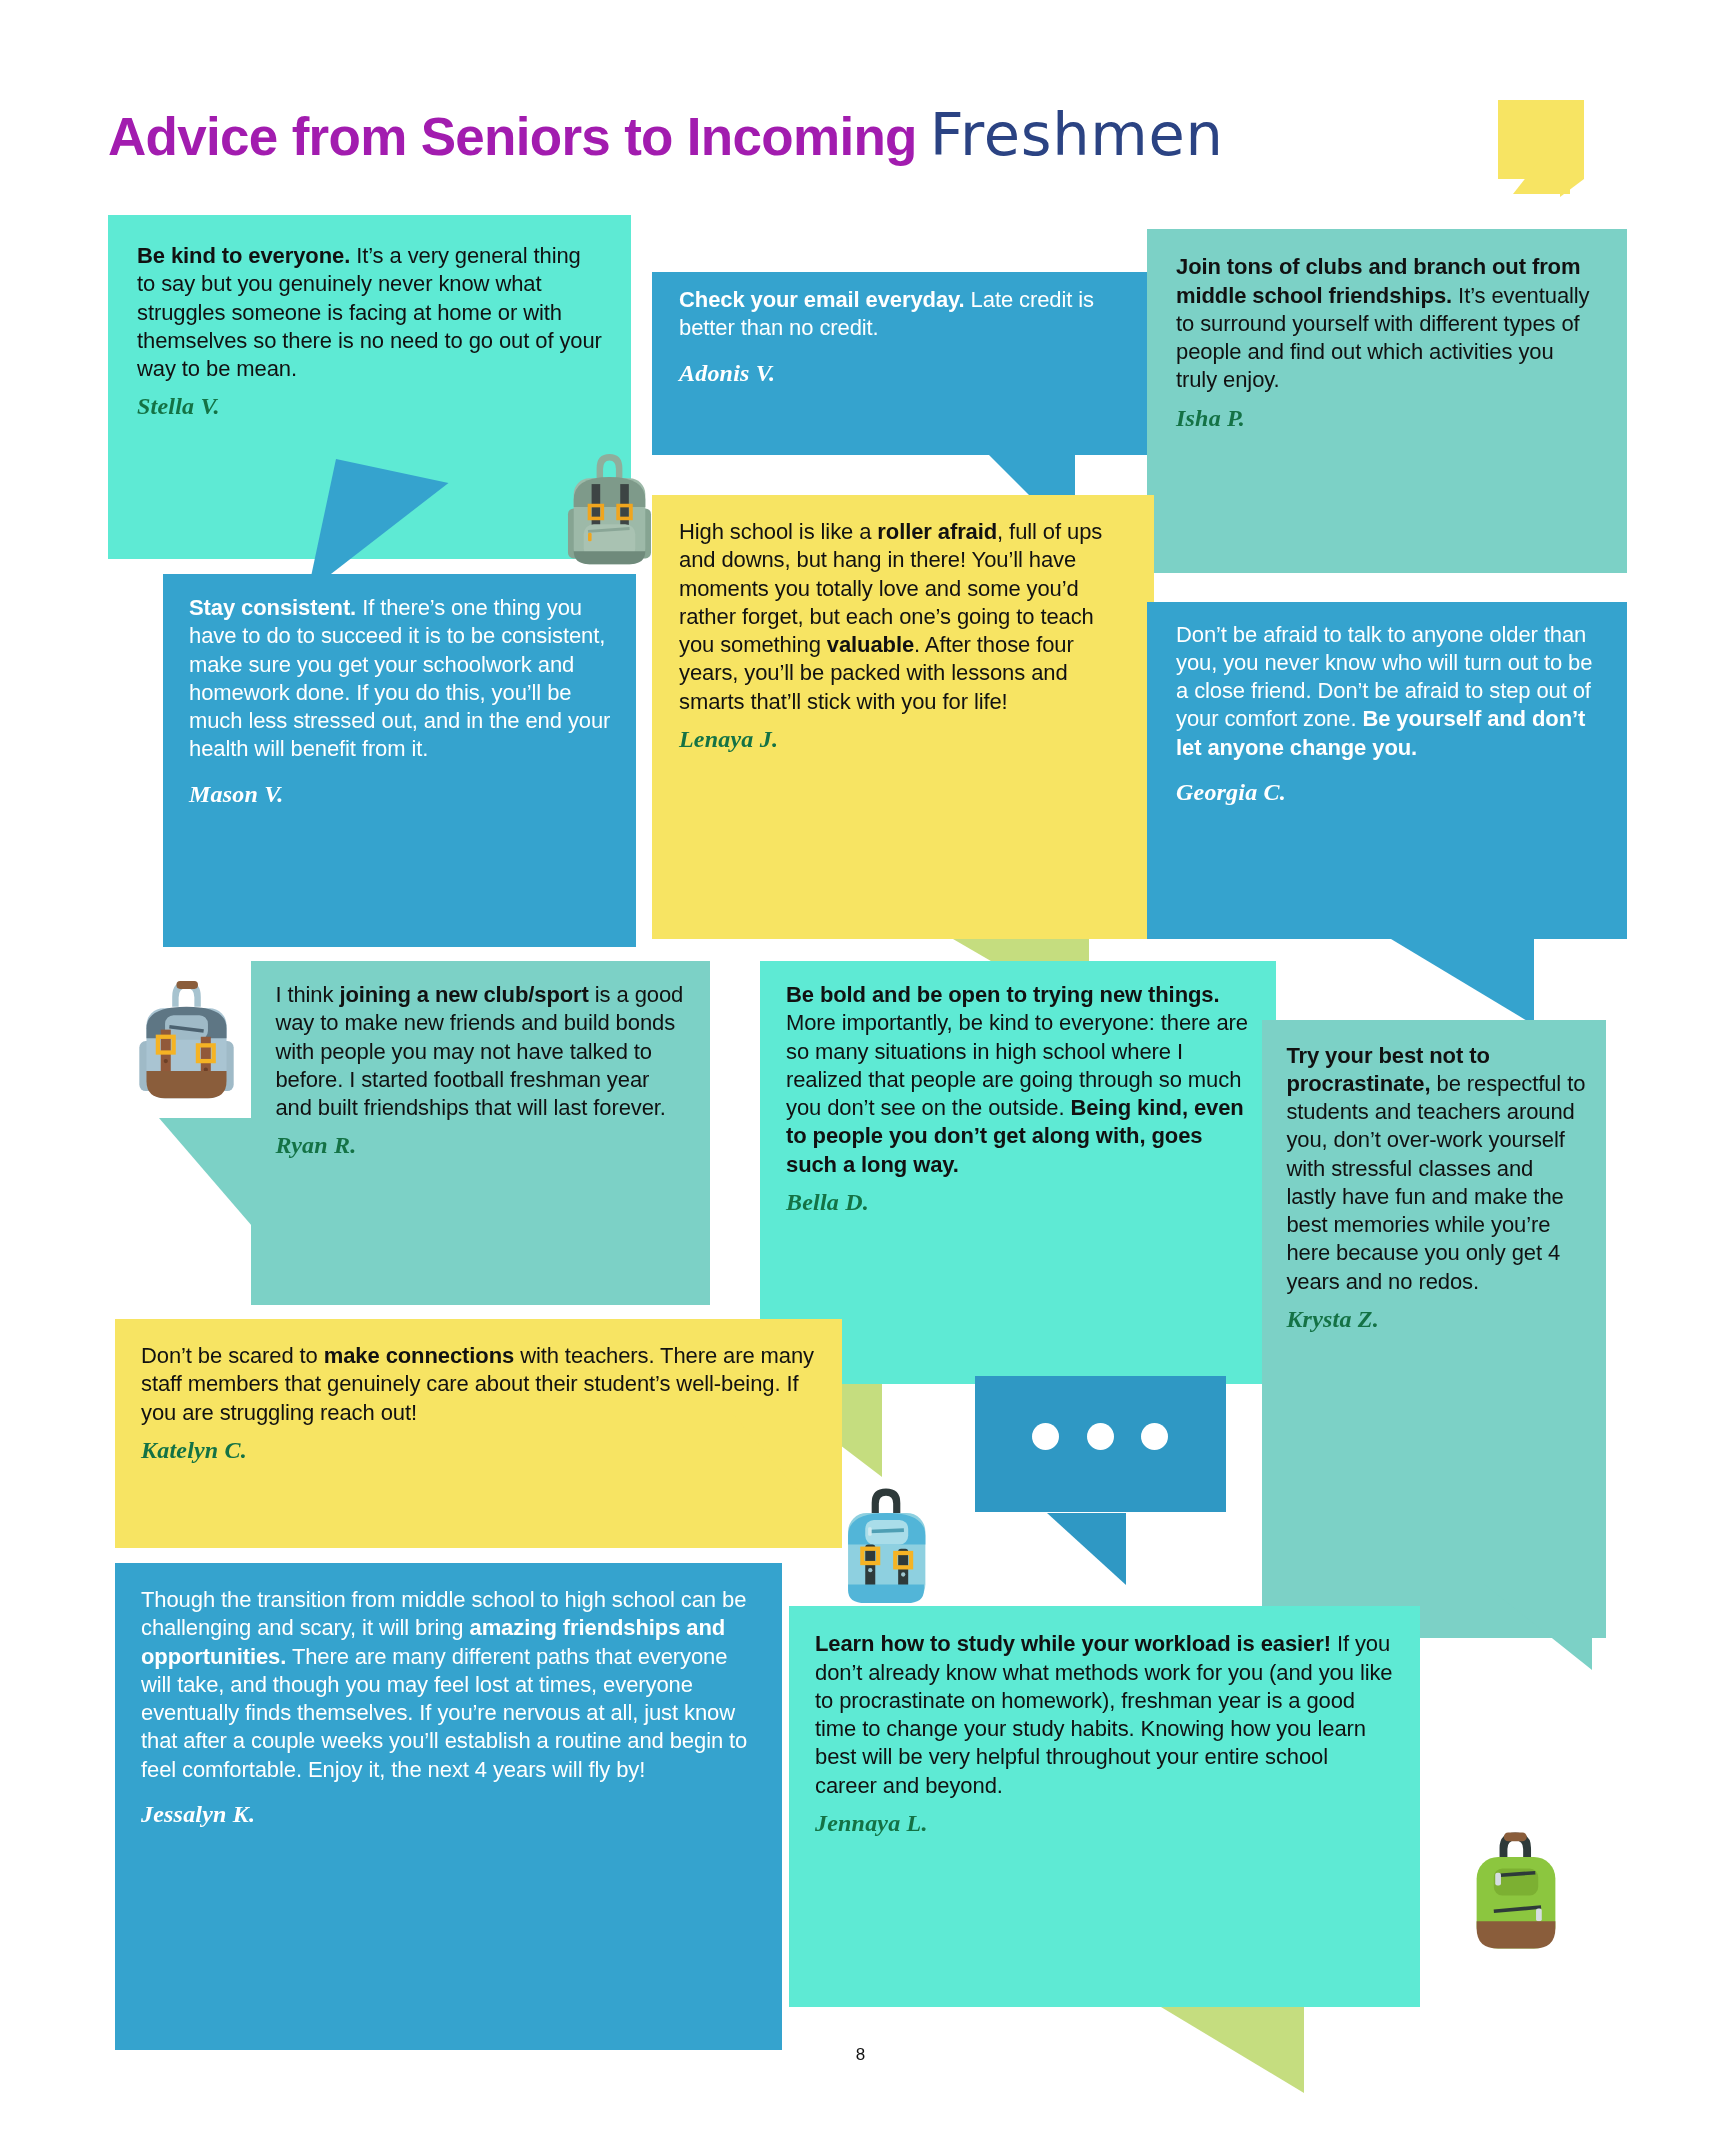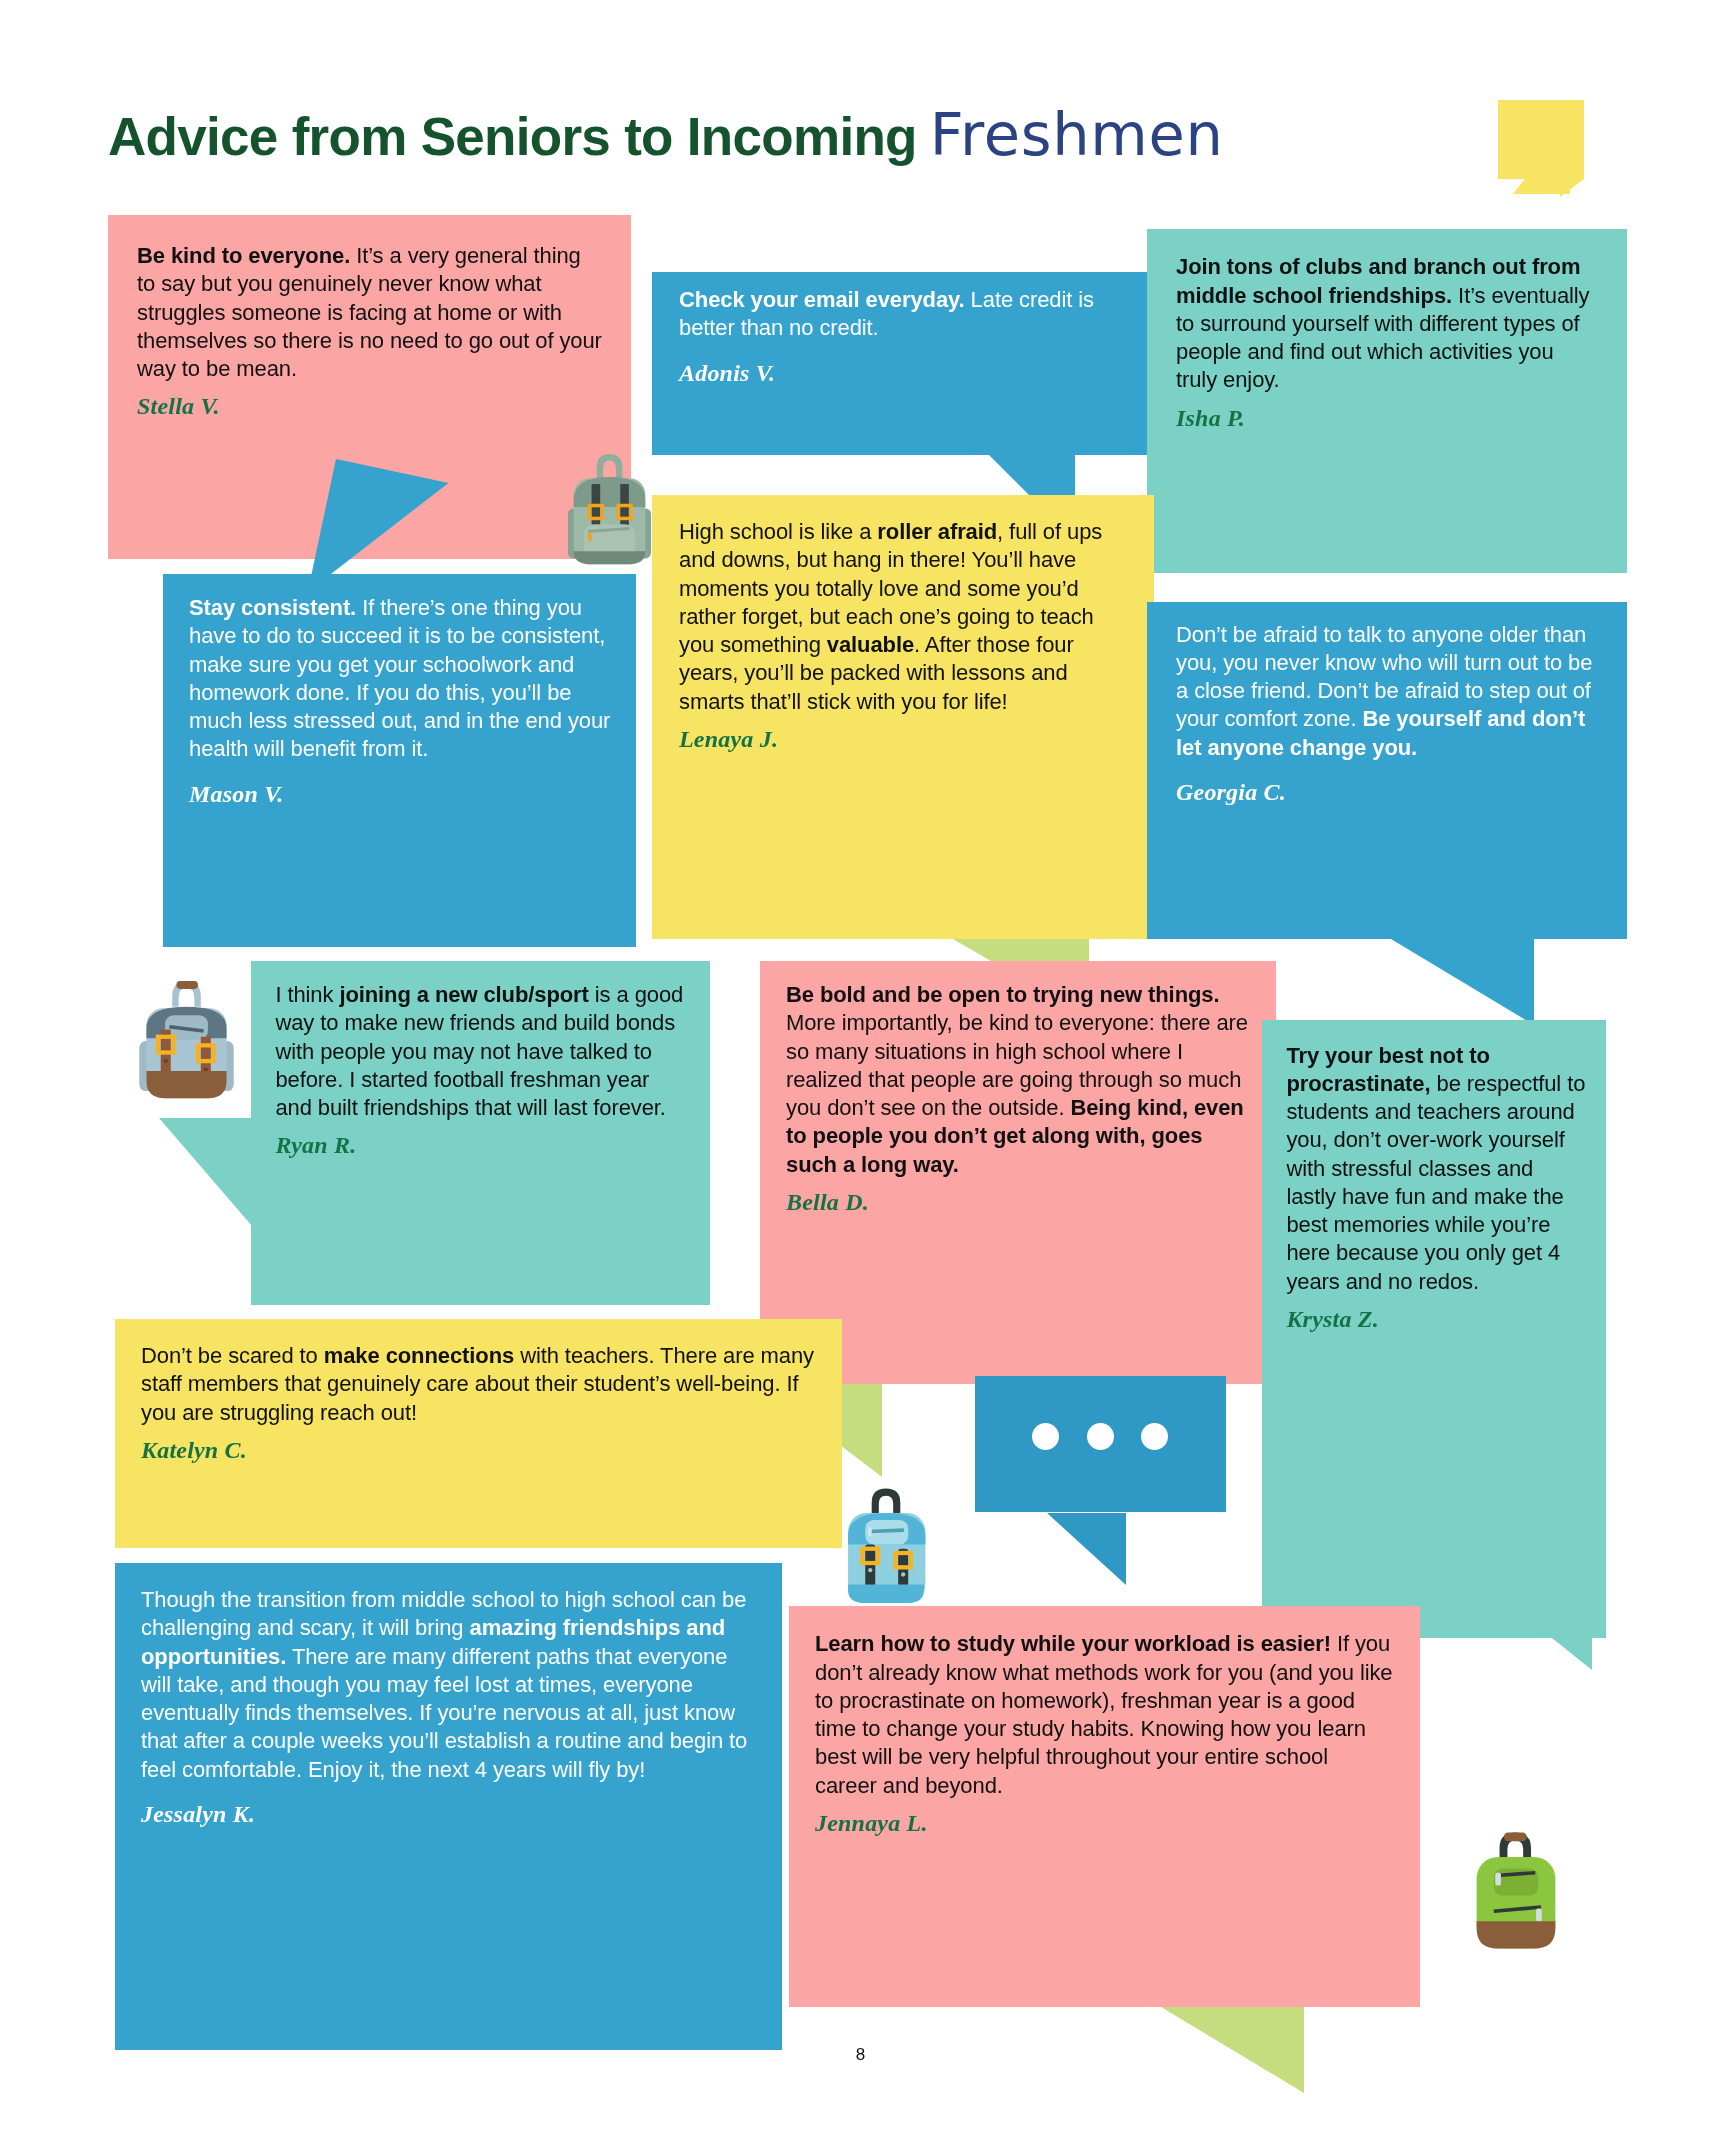--- a/index.html
+++ b/index.html
@@ -3,39 +3,39 @@
 <meta charset="utf-8">
 <style>
   html,body{margin:0;padding:0;background:#fff;}
   body{width:1721px;height:2151px;position:relative;overflow:hidden;
        font-family:"Liberation Sans", sans-serif;-webkit-font-smoothing:antialiased;}
 
   
   #title-row{position:absolute;left:108px;top:100px;width:1505px;height:79px;
              display:flex;align-items:baseline;}
   .title-main{font-family:"Liberation Sans", sans-serif;font-weight:bold;
-              font-size:53px;letter-spacing:-0.7px;color:#14532d;white-space:nowrap;}
+              font-size:53px;letter-spacing:-0.7px;color:#a21caf;white-space:nowrap;}
   .title-script{font-family:"DejaVu Sans", sans-serif;font-weight:400;
                 font-size:59px;color:#2b4383;white-space:nowrap;margin-left:13px;
                 letter-spacing:0.7px;}
   #title-tab{position:absolute;left:1498px;top:100px;width:86px;height:79px;
              background:#f7e463;}
   #title-tab:after{content:"";position:absolute;right:0;top:100%;
              border-left:24.4px solid #f7e463;border-bottom:18.6px solid transparent;}
 
   
   .bub{position:absolute;box-sizing:border-box;}
   .bub .txt{font-size:22px;line-height:1.285;letter-spacing:-0.1px;}
   .bub .txt b{font-weight:bold;}
   .sig{font-family:"Liberation Serif", serif;font-style:italic;font-weight:bold;
        font-size:24px;margin-top:10px;letter-spacing:0.2px;}
   .sig.dark{color:#147245;}
   .sig.light{color:#ffffff;margin-top:17px;}
 
-  .c-green{background:#fca5a5;color:#111;}
+  .c-green{background:#5eead4;color:#111;}
   .c-blue{background:#35a3ce;color:#fff;}
   .c-teal{background:#7cd1c6;color:#111;}
   .c-yellow{background:#f7e463;color:#111;}
 
   
   .tail{position:absolute;width:0;height:0;}
 
   
   .pack{position:absolute;}
 

